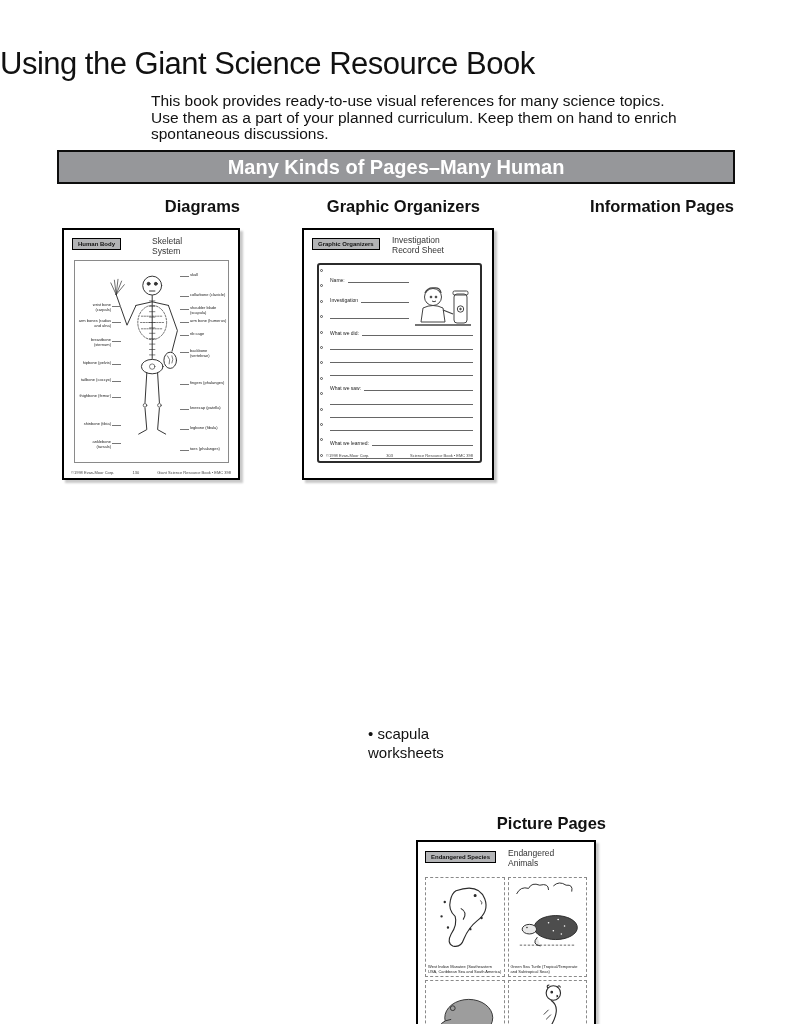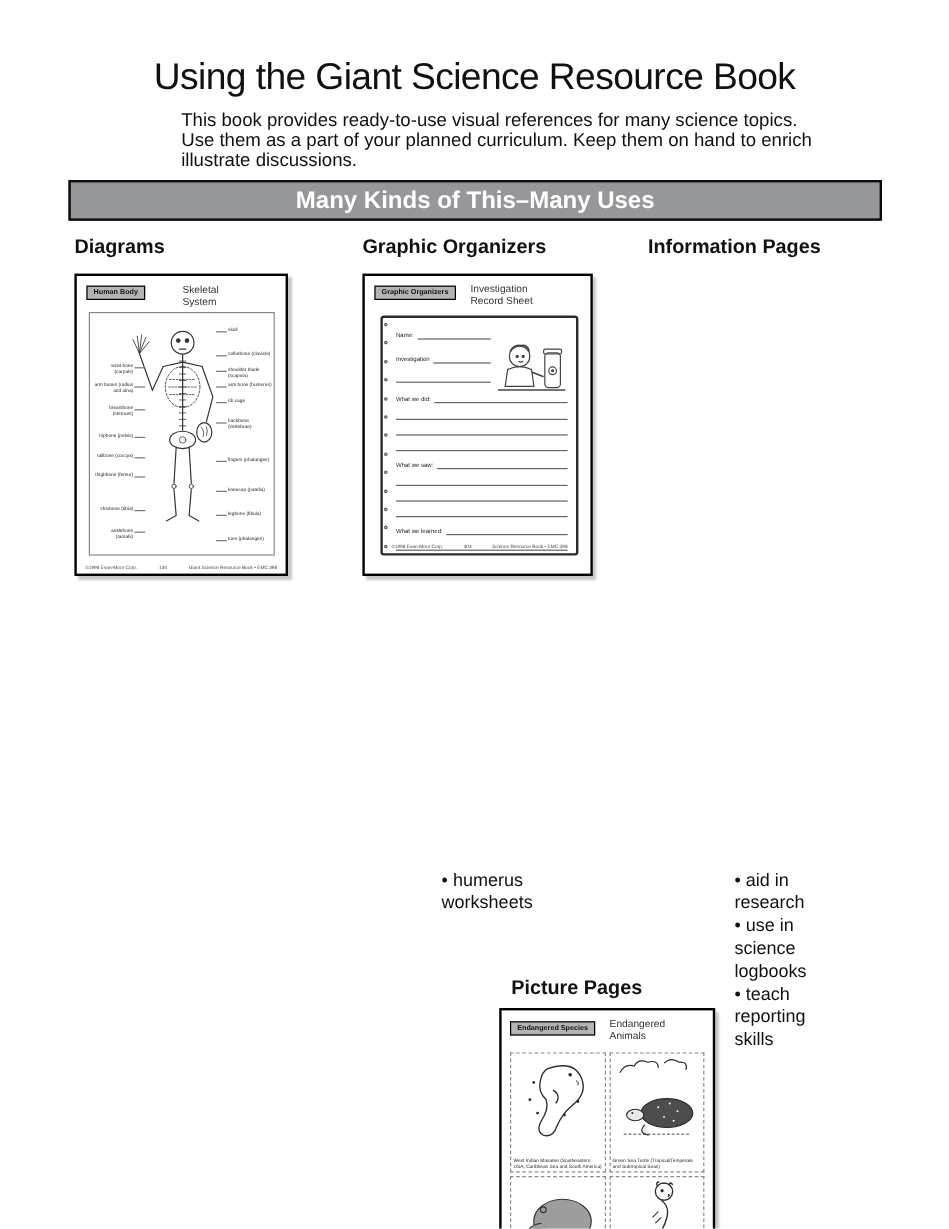--- a/index.html
+++ b/index.html
@@ -1,28 +1,28 @@
 <!DOCTYPE html>
 <html><head>
 <meta charset="utf-8">
 <style>
   * { margin:0; padding:0; box-sizing:border-box; }
   html,body { background:#fff; }
   body { font-family:"Liberation Sans", sans-serif; color:#1c1c1c; }
   .page { position:relative; width:791px; height:1024px; background:#fff; overflow:hidden; }
 
-  .page-title { position:absolute; top:46px; left:0; width:100%; text-align:center;
+  .page-title { position:absolute; top:46px; left:0; width:100%; 
     font-size:31px; font-weight:400; letter-spacing:-0.5px; color:#111; }
   .intro { position:absolute; top:93px; left:151px; width:560px; font-size:15.5px; line-height:16.5px; color:#111; }
 
   .banner { position:absolute; left:57px; top:150px; width:678px; height:34px;
     background:#96979a; border:2px solid #0d0d0d; color:#fff; font-weight:bold;
     font-size:20px; text-align:center; line-height:30px; }
 
-  .colhead { position:absolute; font-weight:bold; font-size:16.5px; text-align:left; color:#111; }
+  .colhead { position:absolute; font-weight:bold; font-size:16.5px; text-align:right; color:#111; }
 
   .thumb { position:absolute; background:#fff; border:2px solid #000; box-shadow:3px 3px 2px #c9c9c9; }
   .tag { position:absolute; background:#b3b4b6; border:1px solid #000; font-weight:bold;
     font-size:6px; line-height:1; padding:2px 5px; color:#111; white-space:nowrap; }
   .ttitle { position:absolute; font-size:8.5px; line-height:1.15; text-align:left; color:#333; }
   .tfoot { position:absolute; left:7px; right:7px; bottom:3px; display:flex;
     justify-content:space-between; font-size:4px; color:#444; }
 
   
   .dframe { position:absolute; left:10px; right:9px; top:30px; bottom:15px; border:1px solid #8a8a8a; }
@@ -57,24 +57,24 @@
 </style>
 </head>
 <body>
 
 <div class="page">
 
   <div class="page-title">Using the Giant Science Resource Book</div>
   <div class="intro">
     <div>This book provides ready-to-use visual references for many science topics.</div>
     <div>Use them as a part of your planned curriculum. Keep them on hand to enrich</div>
-    <div>illustrate discussions.</div>
-  </div>
-
-  <div class="banner">Many Kinds of This–Many Uses</div>
+    <div>spontaneous discussions.</div>
+  </div>
+
+  <div class="banner">Many Kinds of Pages–Many Human</div>
 
   <div class="colhead" style="left:62px;top:197px;width:178px;">Diagrams</div>
   <div class="colhead" style="left:302px;top:197px;width:178px;">Graphic Organizers</div>
   <div class="colhead" style="left:540px;top:197px;width:194px;">Information Pages</div>
 
   <div class="thumb" style="left:62px;top:228px;width:178px;height:252px;">
     <span class="tag" style="left:8px;top:8px;">Human Body</span>
     <div class="ttitle" style="left:88px;top:7px;width:48px;">Skeletal System</div>
     <div class="dframe">
       <svg class="skel-svg" viewBox="0 0 90 190" preserveAspectRatio="xMidYMid meet">
@@ -207,26 +207,21 @@
           <span class="fline"></span>
     </div>
     <div class="tfoot">
       <span>©1998 Evan-Moor Corp.</span>
       <span>303</span>
       <span>Science Resource Book • EMC 398</span>
     </div>
   </div>
 
   <ul class="bullets" style="left:64px;top:494px;">
-    <li>humerus worksheets</li>
-  </ul>
-  <ul class="bullets" style="left:308px;top:494px;">
-    <li>aid in research</li>
-    <li>use in science logbooks</li>
-    <li>teach reporting skills</li>
+    <li>scapula worksheets</li>
   </ul>
 
   <div class="colhead" style="left:122px;top:584px;width:180px;">Picture Pages</div>
 
   <div class="thumb" style="left:112px;top:610px;width:180px;height:256px;">
     <span class="tag" style="left:7px;top:9px;">Endangered Species</span>
     <div class="ttitle" style="left:90px;top:7px;width:58px;">Endangered Animals</div>
     <div class="pgrid">
       <div class="pcell">
         <svg viewBox="0 0 90 100">

